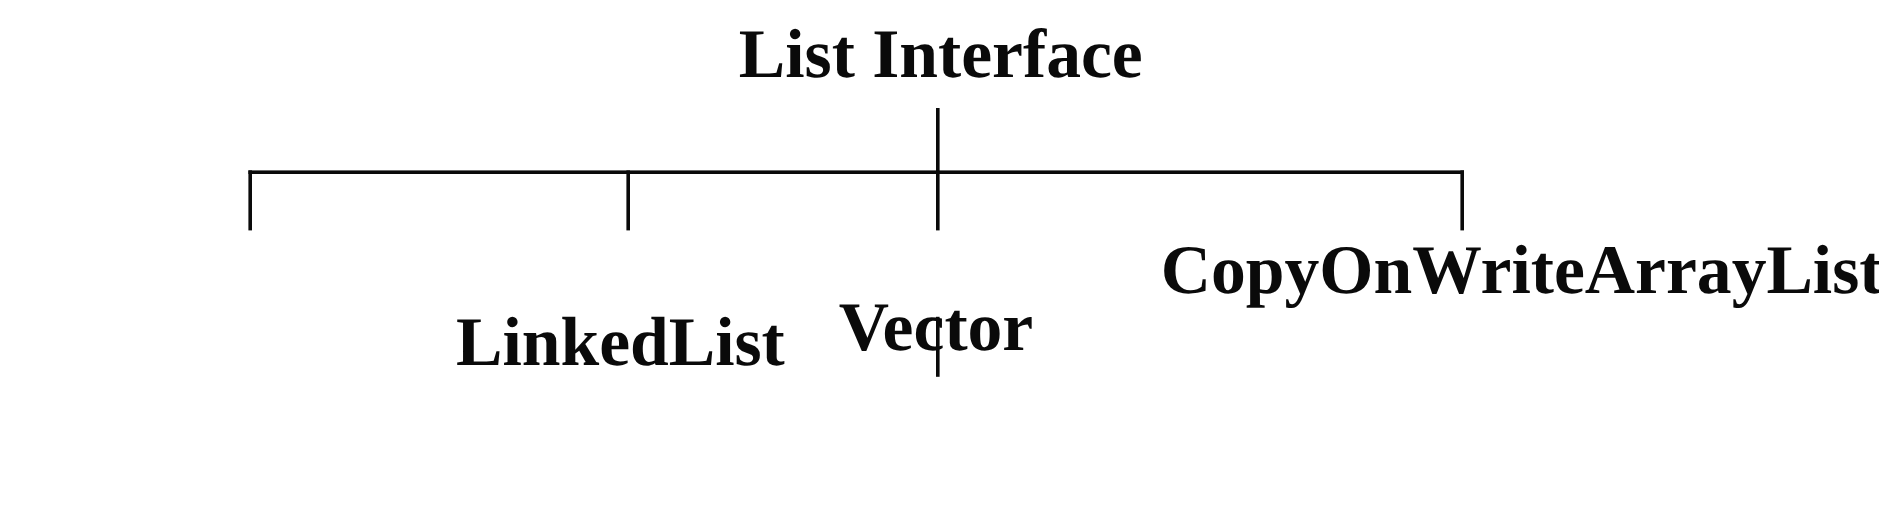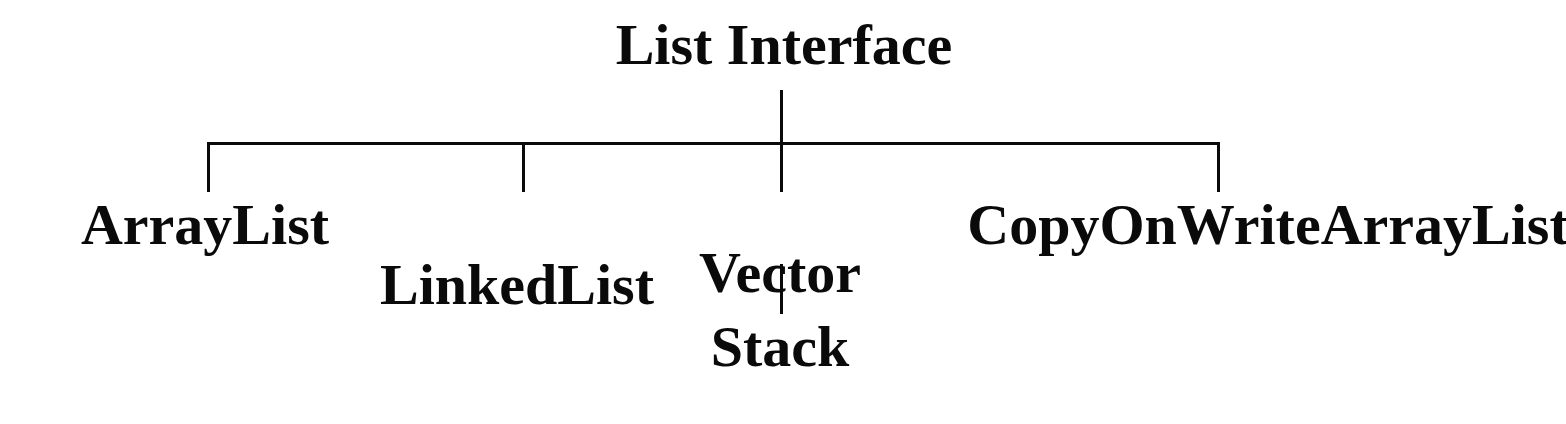--- a/index.html
+++ b/index.html
@@ -55,25 +55,23 @@
   <div class="line stem-root"></div>
 
   <div class="line hbar"></div>
 
   <div class="line tick-c1"></div>
 
   <div class="line tick-c2"></div>
 
   <div class="line tick-c4"></div>
 
-  <div class="node node-c1">ArrayList</div>
 
   <div class="node node-c2">LinkedList</div>
 
   <div class="node node-c3">Vector</div>
 
   <div class="node node-c4">CopyOnWriteArrayList</div>
 
   <div class="line stem-stack"></div>
 
-  <div class="node node-g1">Stack</div>
 
 </div>
 
 </body></html>

